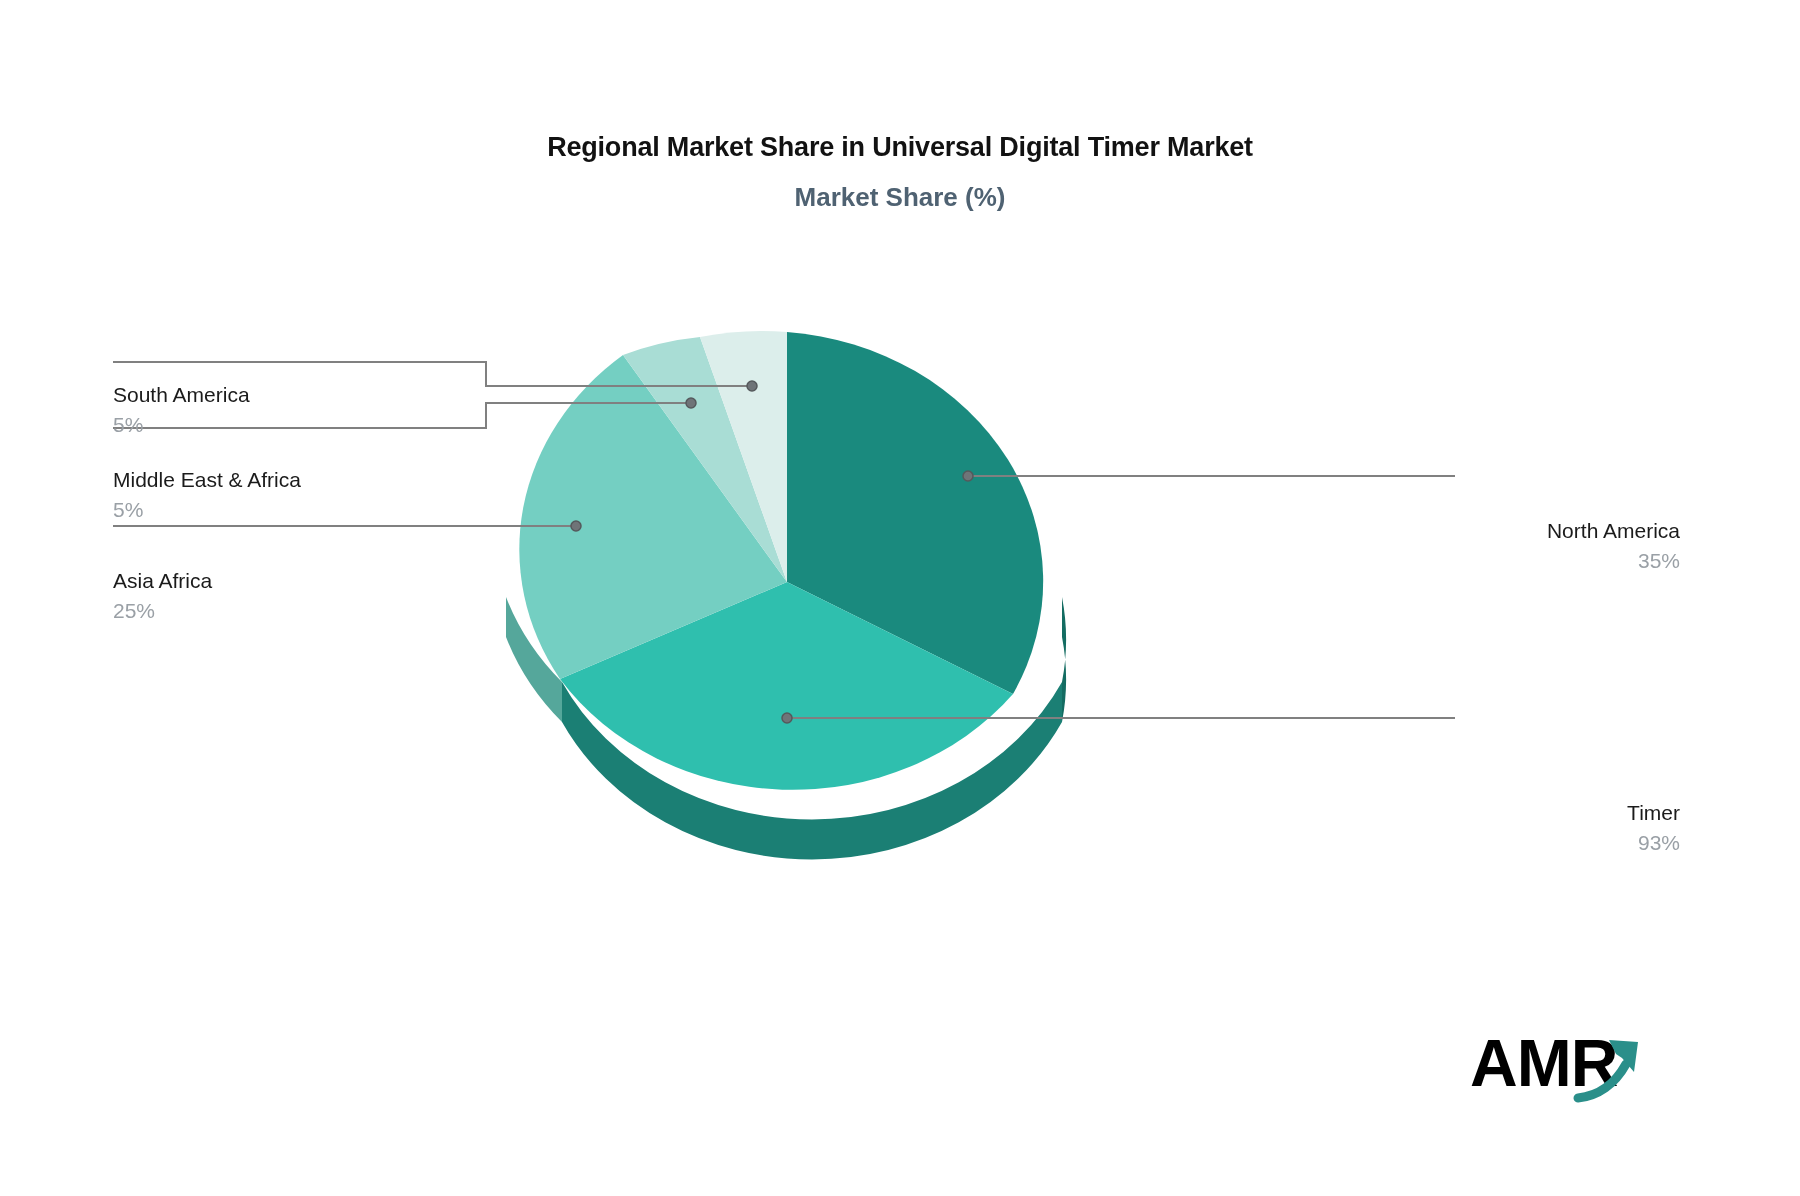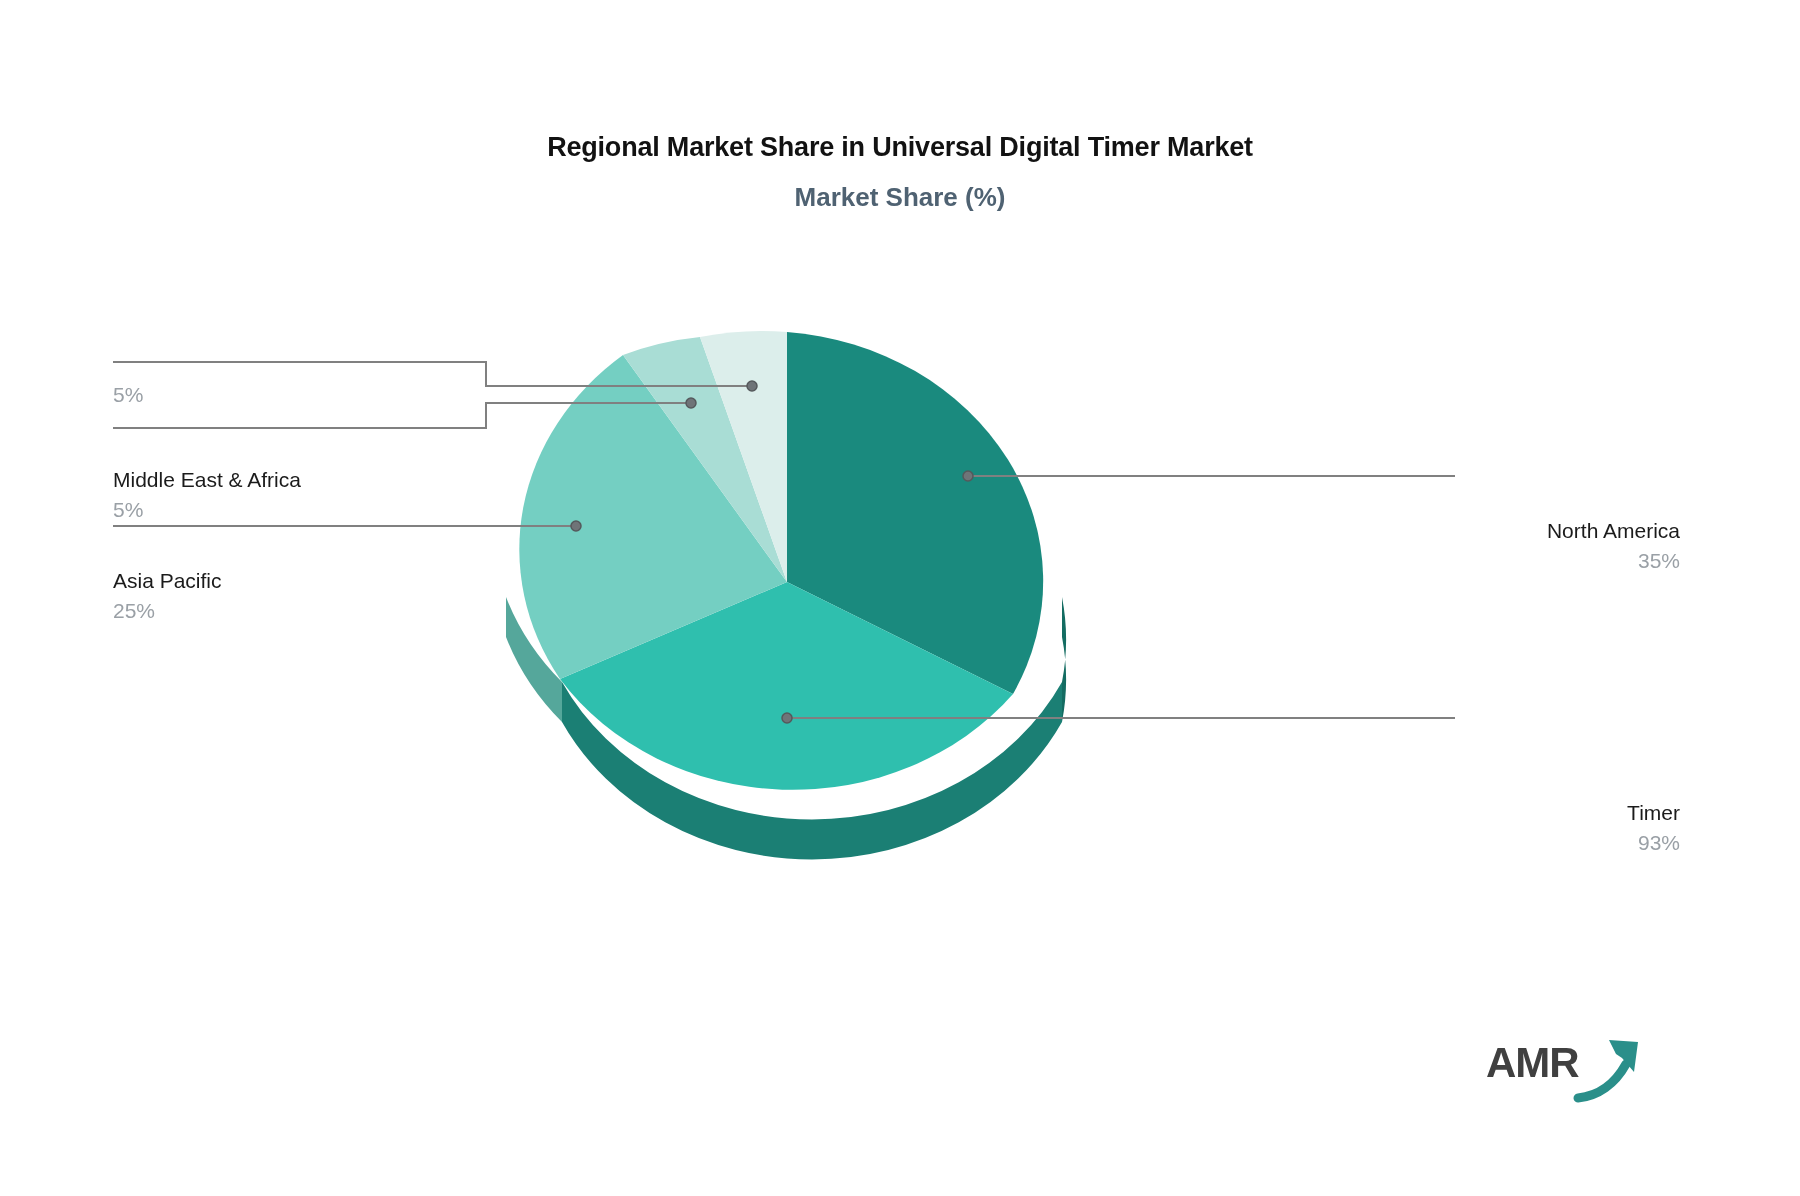--- a/index.html
+++ b/index.html
@@ -72,25 +72,25 @@
 
   .logo {
     position: absolute;
     left: 1470px;
     top: 1028px;
     width: 190px;
     height: 80px;
   }
   .logo .amr-text {
     position: absolute;
-    left: 16px;
+    left: 0;
     top: 6px;
-    font-size: 42px;
+    font-size: 66px;
     font-weight: bold;
-    color: #404040;
+    color: #000000;
     letter-spacing: -1px;
     line-height: 58px;
   }
 </style>
 </head>
 <body>
 
 <div id="canvas">
 
   <div class="title">Regional Market Share in Universal Digital Timer Market</div>
@@ -174,30 +174,31 @@
     <span class="name">North America</span>
     <span class="value">35%</span>
   </div>
 
   <div class="callout right" id="cal-europe">
     <span class="name">Timer</span>
     <span class="value">93%</span>
   </div>
 
   <div class="callout left" id="cal-asia">
-    <span class="name">Asia Pacific</span>
+    <span class="name">Asia Africa</span>
     <span class="value">25%</span>
   </div>
 
   <div class="callout left" id="cal-mea">
     <span class="name">Middle East &amp; Africa</span>
     <span class="value">5%</span>
   </div>
 
   <div class="callout left" id="cal-south">
+    <span class="name">South America</span>
     <span class="value">5%</span>
   </div>
 
   <div class="logo">
     <span class="amr-text">AMR</span>
     <svg width="190" height="80" viewBox="0 0 190 80" style="position:absolute;left:0;top:0;">
       <path d="M 108 70 C 128 68 145 56 156 36" fill="none" stroke="#2a8f8a" stroke-width="9" stroke-linecap="round"></path>
       <path d="M 139 12 L 168 14 L 164 44 L 152 30 L 146 26 Z" fill="#2a8f8a"></path>
     </svg>
   </div>

